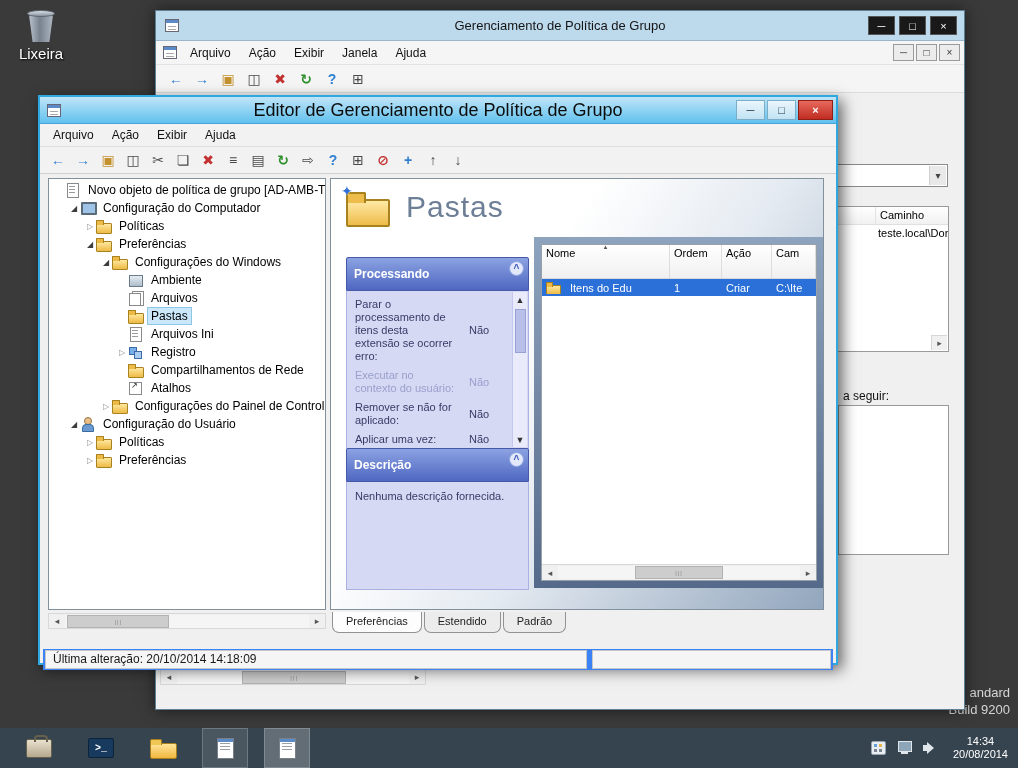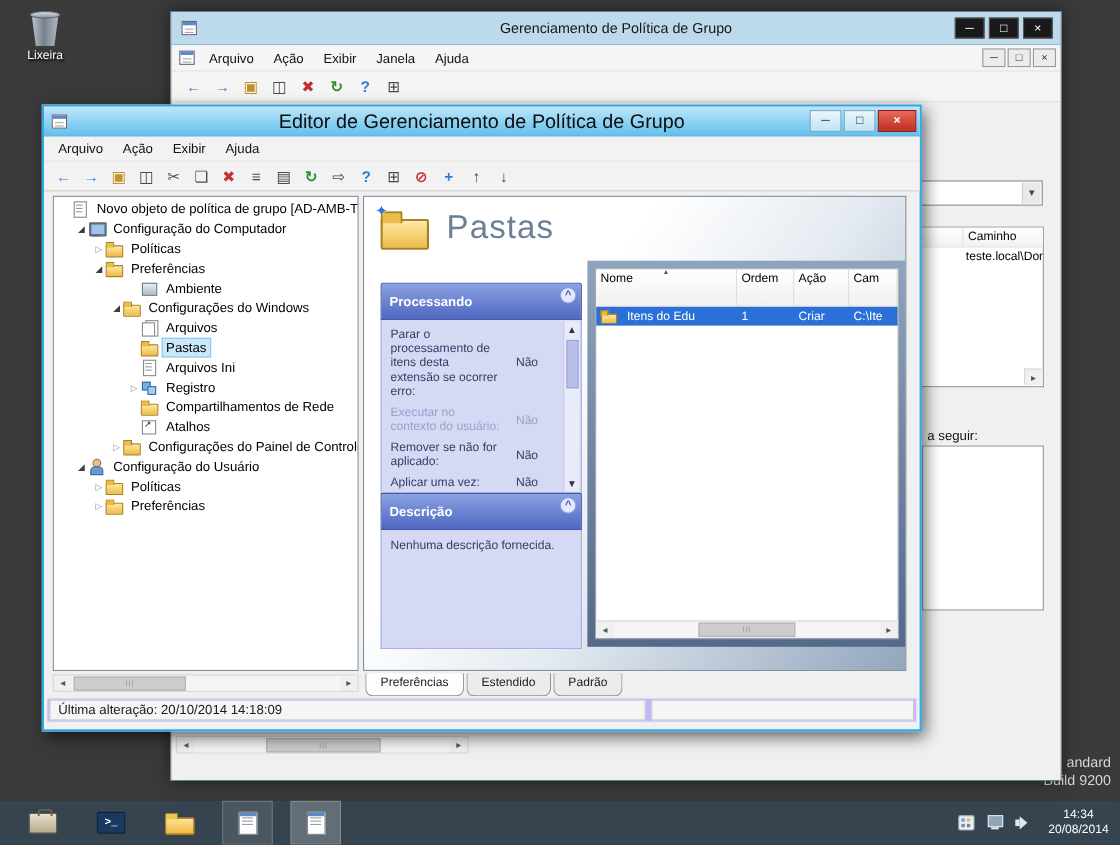--- a/index.html
+++ b/index.html
@@ -8,21 +8,21 @@
           font-family:"Liberation Sans","DejaVu Sans",sans-serif;font-size:12px;color:#000}
 
   
   .desktop-icon{position:absolute;left:8px;top:6px;width:66px;text-align:center;cursor:default}
   .bin{width:30px;height:38px;margin:0 auto;position:relative}
   .bin-body{position:absolute;left:3px;top:9px;width:24px;height:27px;
             background:linear-gradient(90deg,#b9c2cc,#77828e 45%,#aeb8c2);
             clip-path:polygon(0 0,100% 0,85% 100%,15% 100%);border-radius:2px}
   .bin-lid{position:absolute;left:1px;top:4px;width:28px;height:7px;
            background:linear-gradient(#d7dde3,#8b95a0);border-radius:50%;border:1px solid #5f6872}
-  .bin-label{color:#fff;font-size:11px;margin-top:1px;text-shadow:1px 1px 2px #000}
+  .bin-label{color:#fff;font-size:15px;margin-top:1px;text-shadow:1px 1px 2px #000}
   .watermark{position:absolute;right:8px;top:684px;text-align:right;color:#d6d6d6;font-size:13px;line-height:17px}
 
   
   .win{position:absolute;background:#f0f0f0}
   .menu-item{padding:3px 9px;font-size:12px;color:#111;white-space:nowrap}
   .tbtn{width:24px;height:22px;display:flex;align-items:center;justify-content:center}
   .tglyph{font-size:14px;color:#4a4a4a;line-height:1}
   .style-nav{color:#2e7fd2;font-weight:bold}
   .style-red{color:#c23030;font-weight:bold}
   .style-green{color:#2c8f2c;font-weight:bold}
@@ -164,21 +164,21 @@
   .row-folder::before{content:"";position:absolute;left:0;top:3px;width:13px;height:8px;background:linear-gradient(#ffe8a0,#edba45);border:1px solid #a8821e}
   .row-folder::after{content:"";position:absolute;left:0;top:0;width:5px;height:4px;background:#edba45;border:1px solid #a8821e;border-bottom:none}
   .il-hscroll{position:absolute;left:0;right:0;bottom:0;height:16px;border:none;border-top:1px solid #d8d8d8}
   .il-hscroll .sb-thumb{left:32%;width:36%}
 
   
   .tabs{position:absolute;left:292px;top:515px;height:21px;display:flex;gap:2px}
   .tab{padding:3px 13px 3px;font-size:11px;background:#ececec;border:1px solid #929292;border-top:none;
        border-radius:0 0 7px 7px;color:#222;white-space:nowrap}
   .tab.active{background:#fdfdfd;z-index:2}
-  .statusbar{position:absolute;left:3px;right:3px;top:538px;height:21px;display:flex;gap:5px;padding:1px 2px;background:#c4b5fd}
+  .statusbar{position:absolute;left:3px;right:3px;top:552px;height:21px;display:flex;gap:5px;padding:1px 2px;background:#3b82f6}
   .status-cell{border:1px solid #c6c6c6;background:#f5f5f5;padding:1px 7px;font-size:12px;color:#1a1a1a;white-space:nowrap;overflow:hidden}
   .status-cell.main{flex:0 0 69%}
   .status-cell.rightcell{flex:1}
 
   
   .taskbar{position:absolute;left:0;right:0;bottom:0;height:40px;background:#36444f;display:flex;align-items:center;z-index:50}
   .tb-btn{width:46px;height:40px;display:flex;align-items:center;justify-content:center;margin-left:16px;cursor:default}
   .tb-btn.running{background:rgba(255,255,255,.10);border:1px solid rgba(255,255,255,.20)}
   .tb-btn.active{background:rgba(255,255,255,.22)}
   .sm-icon{width:26px;height:19px;position:relative;background:linear-gradient(#e9e1cf,#b5a88d);border:1px solid #66604f;border-radius:2px}
@@ -420,30 +420,30 @@
           <span class="tico icon-folder"></span>
           <span class="tlabel">Políticas</span>
         </div>
 
         <div class="tree-row level-2">
           <span class="twist expander-open"></span>
           <span class="tico icon-folder"></span>
           <span class="tlabel">Preferências</span>
         </div>
 
+        <div class="tree-row level-3">
+          <span class="twist expander-open"></span>
+          <span class="tico icon-folder-win"></span>
+          <span class="tlabel">Configurações do Windows</span>
+        </div>
+
         <div class="tree-row level-4">
           <span class="twist expander-none"></span>
           <span class="tico icon-environment"></span>
           <span class="tlabel">Ambiente</span>
-        </div>
-
-        <div class="tree-row level-3">
-          <span class="twist expander-open"></span>
-          <span class="tico icon-folder-win"></span>
-          <span class="tlabel">Configurações do Windows</span>
         </div>
 
         <div class="tree-row level-4">
           <span class="twist expander-none"></span>
           <span class="tico icon-files"></span>
           <span class="tlabel">Arquivos</span>
         </div>
 
         <div class="tree-row level-4 selected">
           <span class="twist expander-none"></span>

